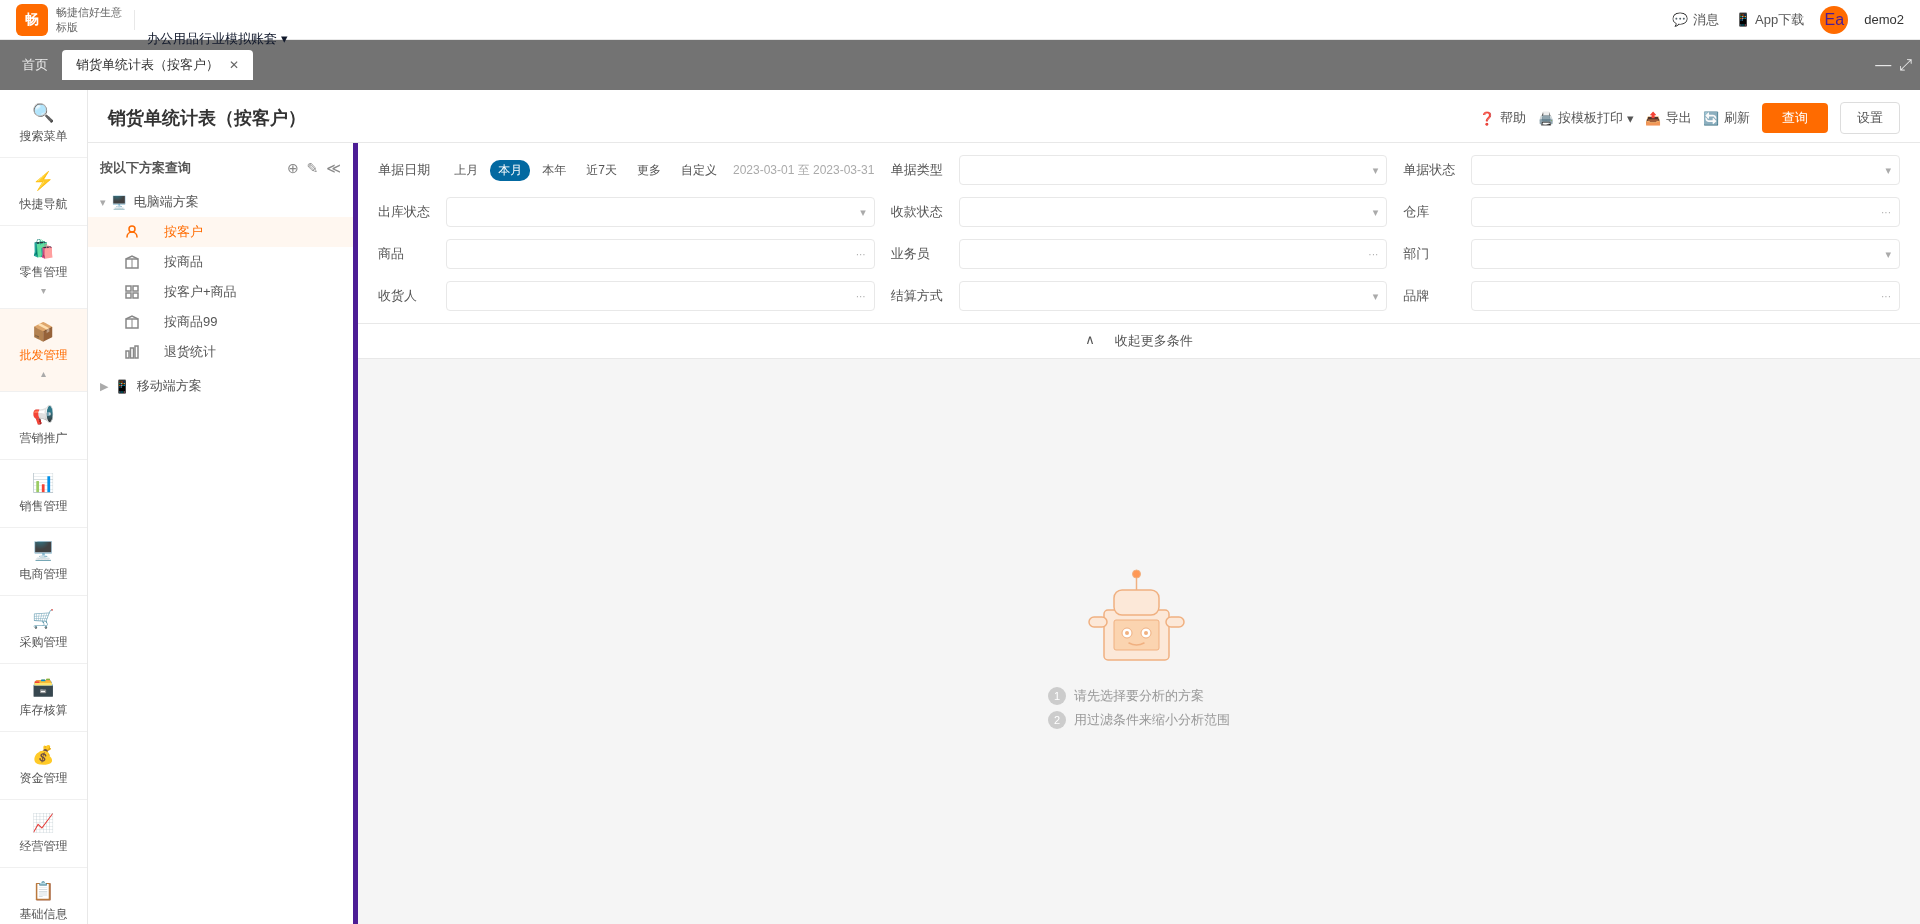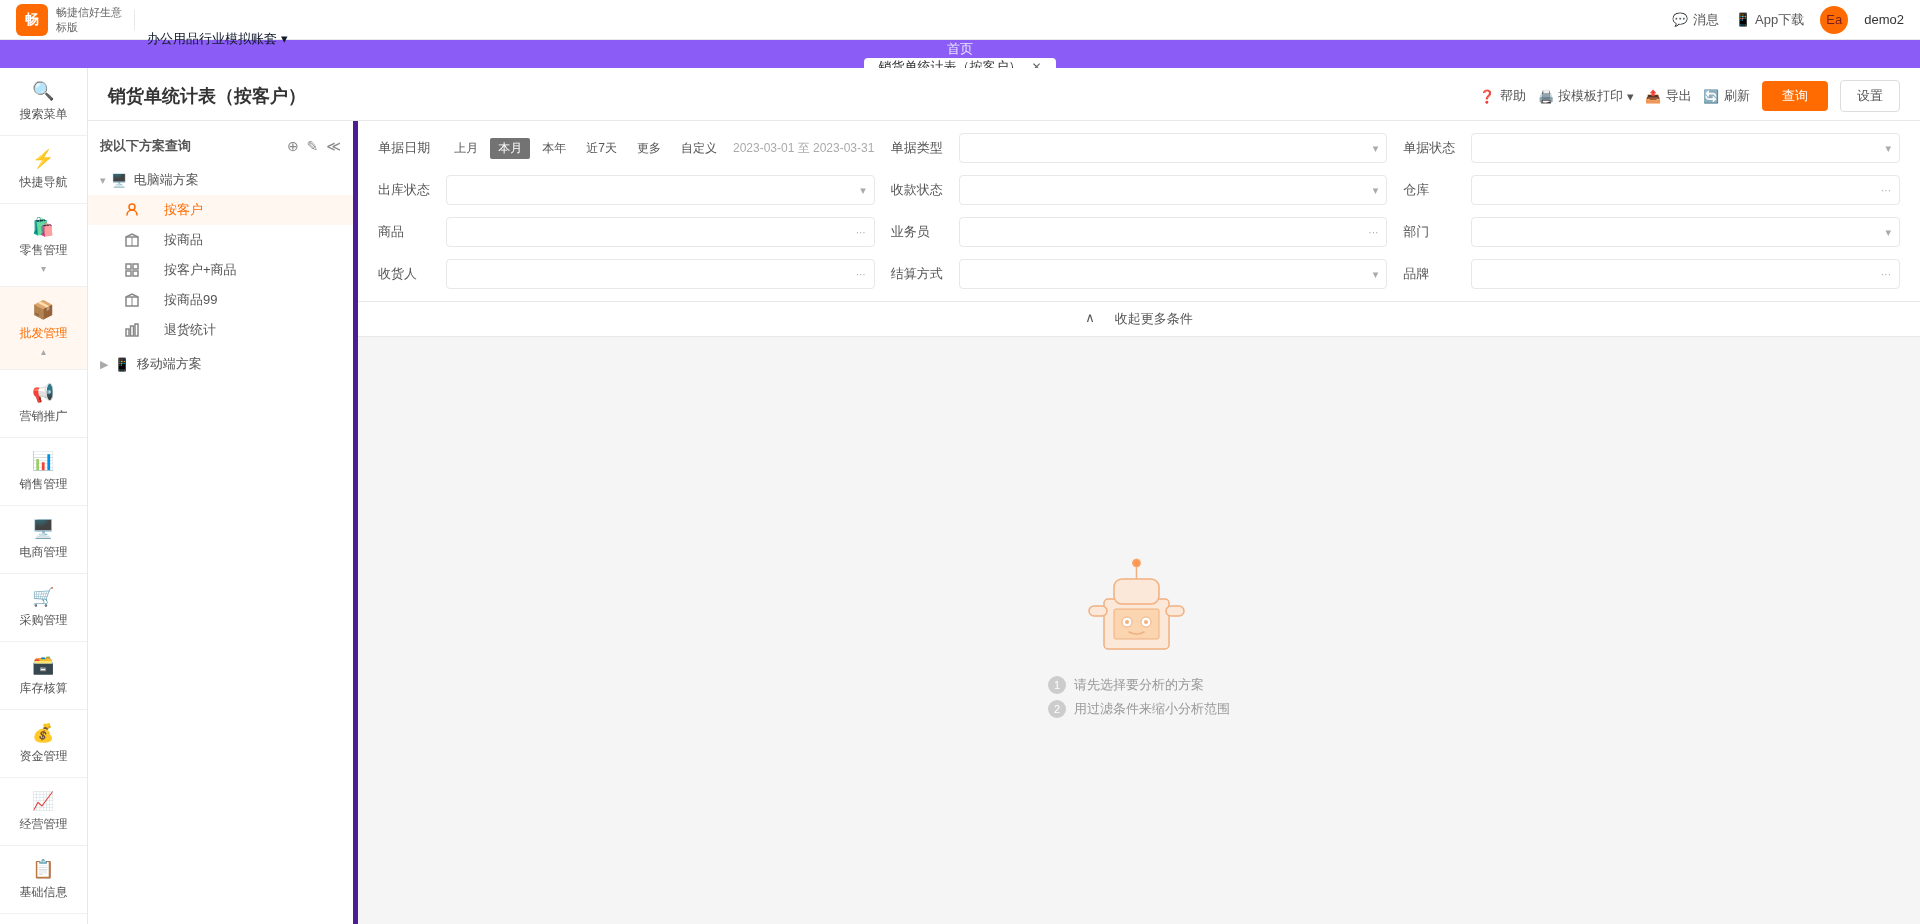--- a/index.html
+++ b/index.html
@@ -19,31 +19,30 @@
       border-bottom: 1px solid #e8e8e8;
       z-index: 100;
     }
     .top-bar-left { display: flex; align-items: center; gap: 12px; }
     .logo-area { display: flex; align-items: center; gap: 8px; }
     .logo-icon { width: 32px; height: 32px; background: #ff6b00; border-radius: 6px; display: flex; align-items: center; justify-content: center; color: white; font-size: 14px; font-weight: bold; }
     .logo-text { font-size: 11px; color: #666; line-height: 1.3; }
     .app-selector { display: flex; align-items: center; gap: 4px; color: #0f172a; font-size: 13px; cursor: pointer; margin-top: 38px; }
     .top-bar-right { display: flex; align-items: center; gap: 16px; }
     .top-bar-btn { display: flex; align-items: center; gap: 4px; color: #555; font-size: 13px; cursor: pointer; }
-    .avatar { width: 28px; height: 28px; border-radius: 50%; background: #ff6b00; display: flex; align-items: center; justify-content: center; color: #7f1d1d; font-size: 13px; }
+    .avatar { width: 28px; height: 28px; border-radius: 50%; background: #ff6b00; display: flex; align-items: center; justify-content: center; color: #4c1d95; font-size: 16px; }
     .user-name { color: #333; font-size: 13px; cursor: pointer; }
 
     
     .tab-bar {
-      height: 28px;
-      background: #8b5cf6;
+      height: 50px;
+      background: #737373;
       display: flex;
       align-items: center;
       padding: 0 8px;
-      flex-direction: column;
     }
     .tab-item {
       height: 30px;
       padding: 0 14px;
       display: flex;
       align-items: center;
       gap: 6px;
       cursor: pointer;
       color: rgba(255,255,255,0.85);
       font-size: 13px;
@@ -218,23 +217,23 @@
     .filter-input .dots { color: #aaa; font-size: 10px; }
     .date-shortcuts { display: flex; gap: 4px; align-items: center; }
     .date-shortcut {
       padding: 2px 8px;
       font-size: 12px;
       cursor: pointer;
       color: #555;
       border-radius: 2px;
     }
     .date-shortcut.active {
-      background: #737373;
+      background: #0369a1;
       color: #fff;
-      border-radius: 2px;
+      border-radius: 10px;
     }
     .date-range { color: #aaa; font-size: 12px; margin-left: 4px; }
 
     
     .collapse-row {
       display: flex;
       justify-content: center;
       padding: 8px;
       cursor: pointer;
       color: #555;

